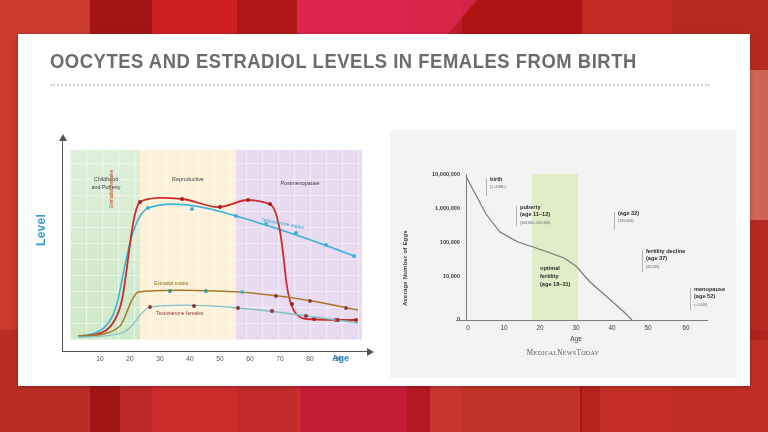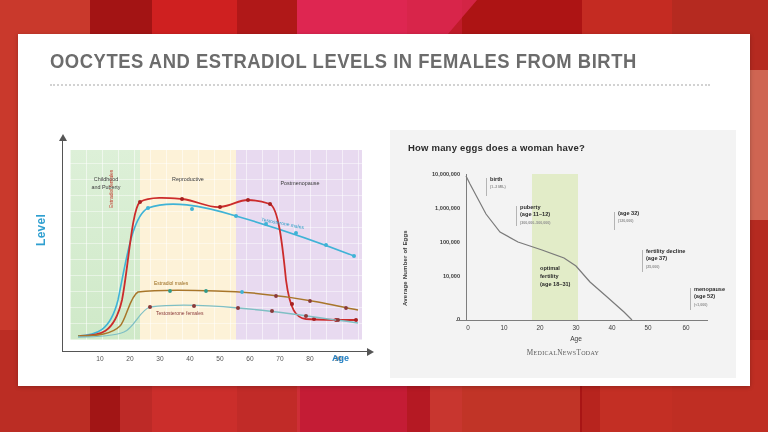--- a/index.html
+++ b/index.html
@@ -180,21 +180,20 @@
     <div class="xtick" style="left:188px;">50</div>
     <div class="xtick" style="left:218px;">60</div>
     <div class="xtick" style="left:248px;">70</div>
     <div class="xtick" style="left:278px;">80</div>
     <div class="xtick" style="left:306px;">90</div>
     <div class="xage">Age</div>
   </div>
 
   <div class="right-panel">
 
-    <div class="rp-title">How many eggs does a woman have?</div>
 
     <div class="rylab">Average Number of Eggs</div>
 
     <div class="ry" style="left:14px;top:41px;width:56px;text-align:right;">10,000,000</div>
     <div class="ry" style="left:14px;top:75px;width:56px;text-align:right;">1,000,000</div>
     <div class="ry" style="left:14px;top:109px;width:56px;text-align:right;">100,000</div>
     <div class="ry" style="left:14px;top:143px;width:56px;text-align:right;">10,000</div>
     <div class="ry" style="left:14px;top:186px;width:56px;text-align:right;">0</div>
 
     <div class="rc-green" style="left:142px;top:44px;"></div>

